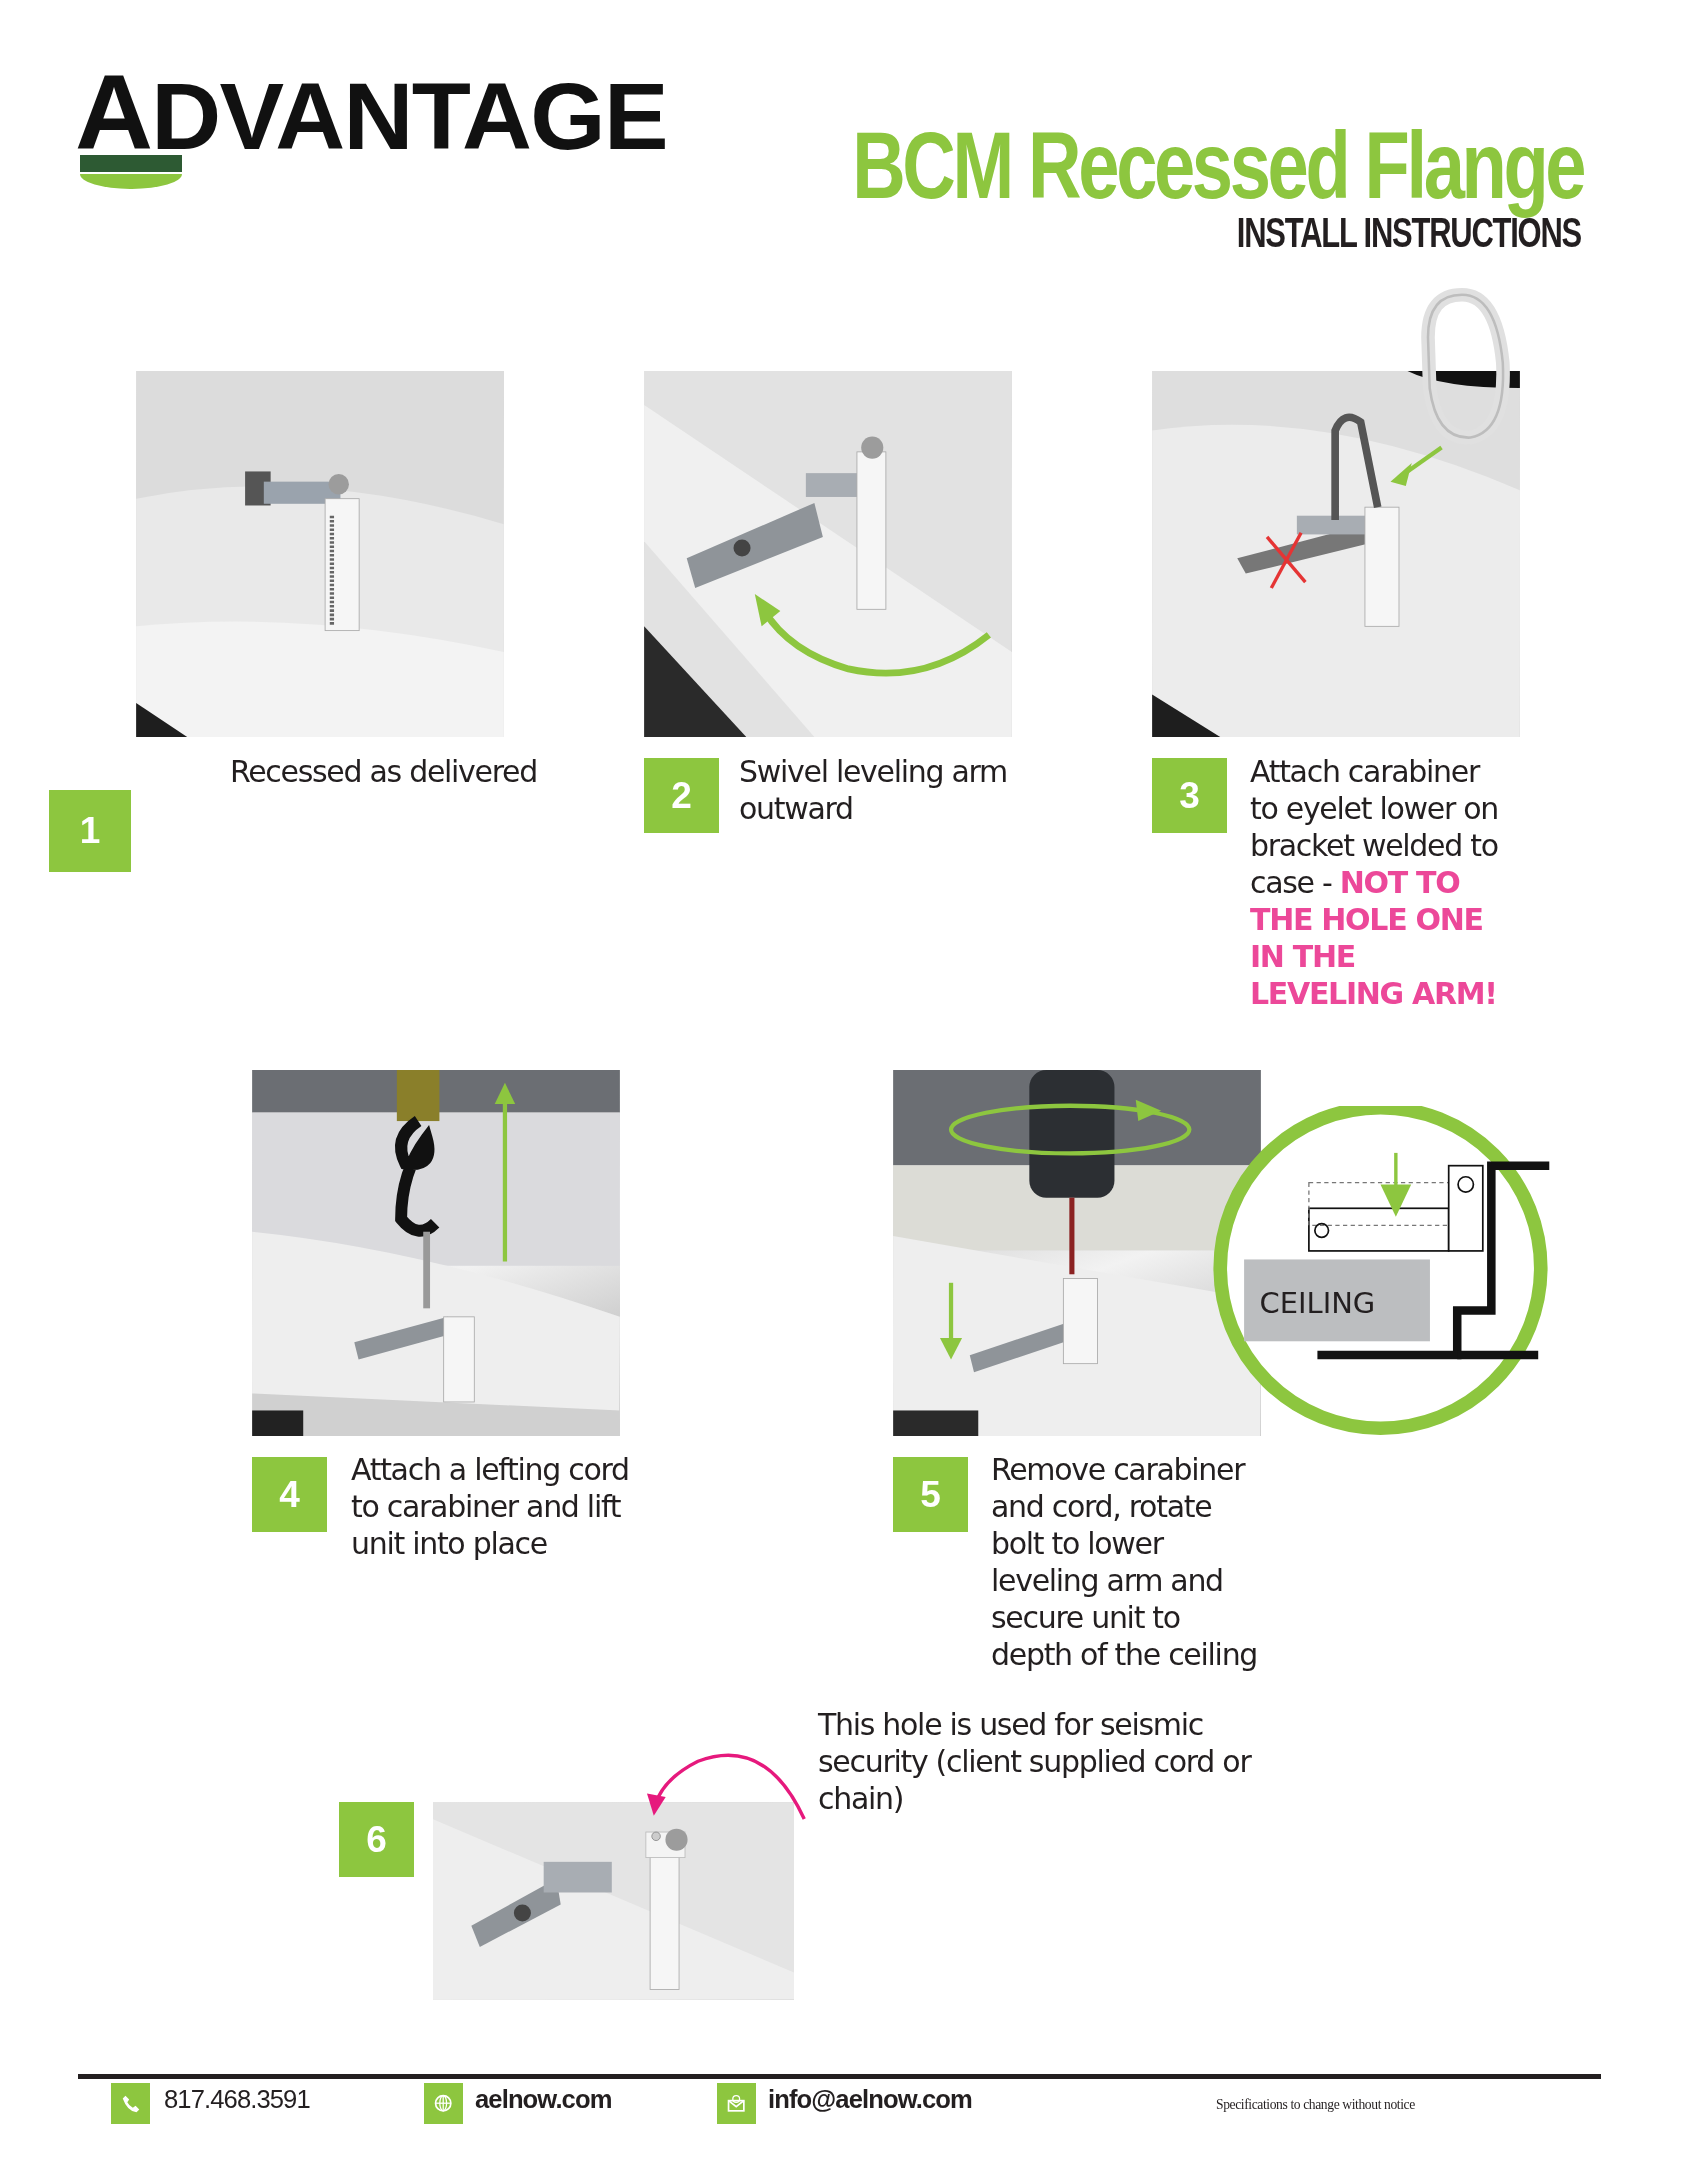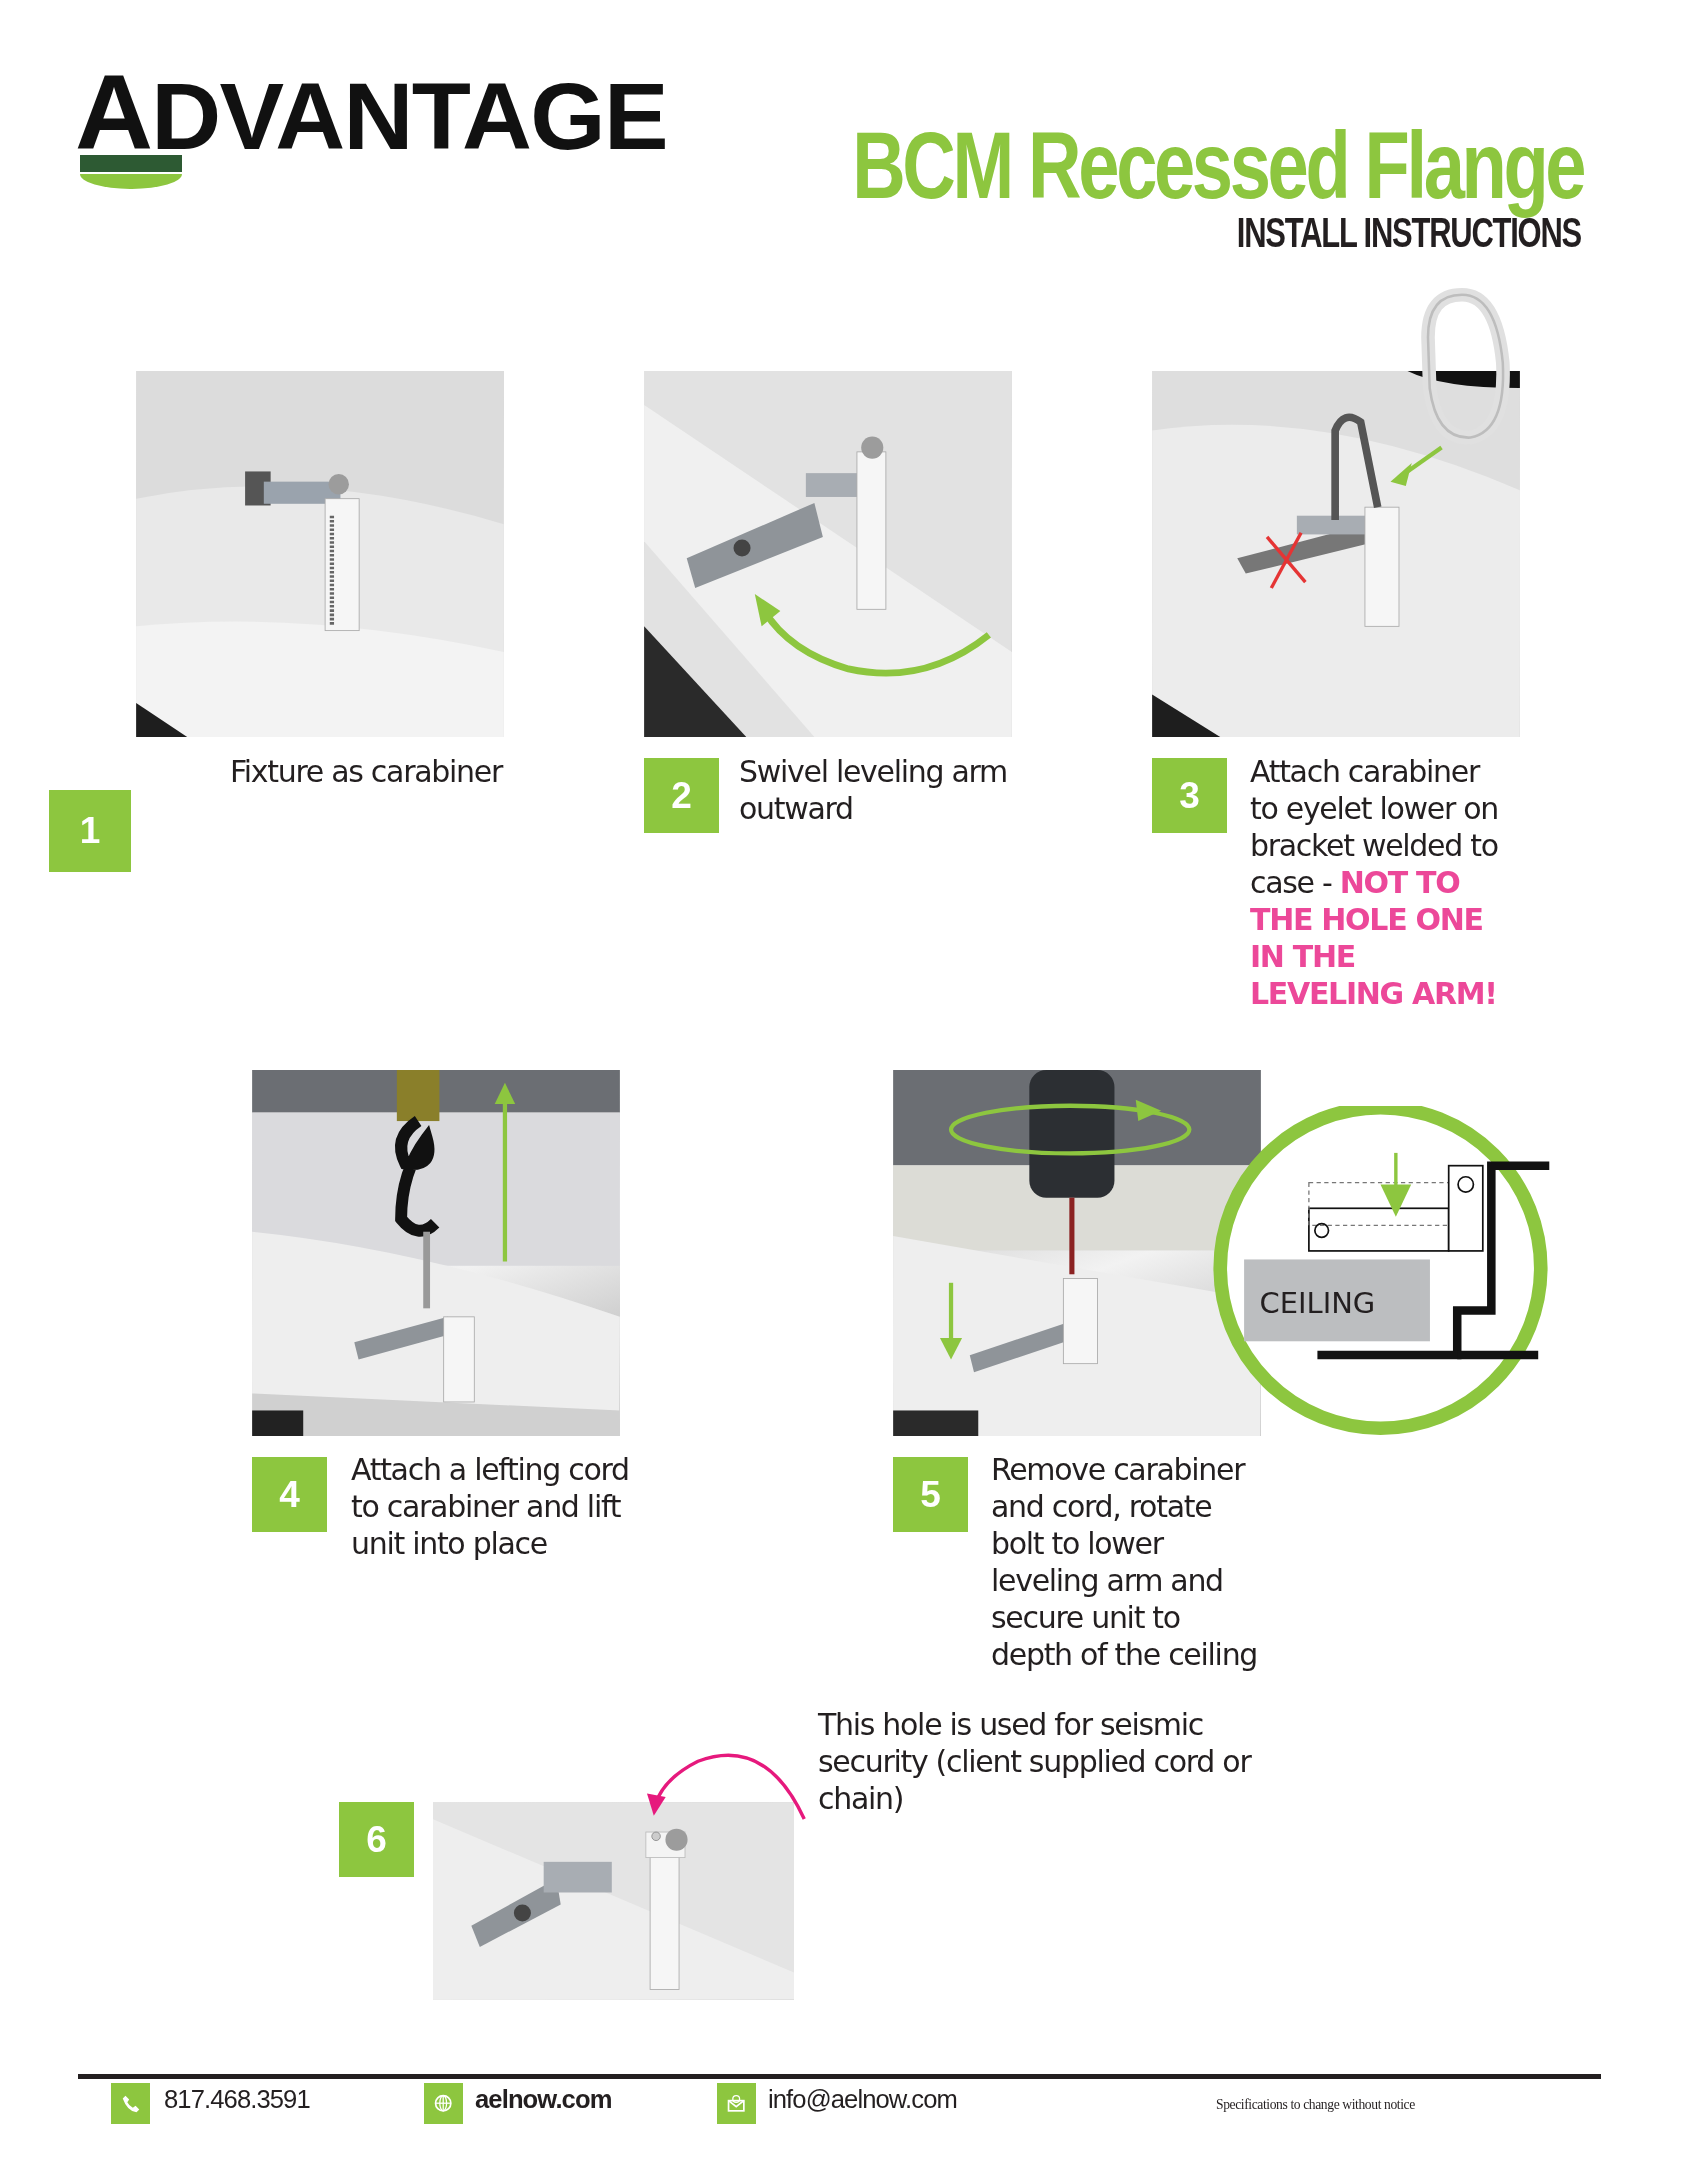--- a/index.html
+++ b/index.html
@@ -51,21 +51,21 @@
     <path d="M0 150 Q200 110 432 180 L432 430 L0 430Z" fill="#e9e9e9"></path>
     <path d="M0 300 Q200 280 432 330 L432 430 L0 430Z" fill="#f3f3f3"></path>
     <path d="M0 390 L60 430 L0 430Z" fill="#1e1e1e"></path>
     <rect x="128" y="118" width="30" height="40" fill="#555"></rect>
     <rect x="150" y="130" width="90" height="26" fill="#9aa3ad"></rect>
     <rect x="222" y="150" width="40" height="155" fill="#f6f6f6" stroke="#aaa"></rect>
     <circle cx="238" cy="133" r="12" fill="#9c9c9c"></circle>
     <line x1="230" y1="170" x2="230" y2="300" stroke="#666" stroke-width="5" stroke-dasharray="3 2"></line>
   </svg>
 </div>
-<div class="abs stext" style="left:230px;top:753px;">Fixture as carabiner</div>
+<div class="abs stext" style="left:230px;top:753px;">Recessed as delivered</div>
 <div class="abs num" style="left:49px;top:790px;width:82px;height:82px;">1</div>
 
 <div class="abs photo" style="left:644px;top:371px;width:368px;height:366px;">
   <svg viewBox="0 0 432 430">
     <rect x="0" y="0" width="432" height="430" fill="#e2e2e2"></rect>
     <path d="M0 40 L432 330 L432 430 L200 430 L0 200Z" fill="#f0f0f0"></path>
     <path d="M0 300 L120 430 L0 430Z" fill="#2a2a2a"></path>
     <polygon points="50,220 200,155 210,195 60,255" fill="#8f9499"></polygon>
     <circle cx="115" cy="208" r="10" fill="#444"></circle>
     <rect x="190" y="120" width="80" height="28" fill="#a8adb3"></rect>
@@ -201,16 +201,16 @@
 </div>
 <div class="abs ftext" style="left:475px;top:2085px;font-weight:700;">aelnow.com</div>
 
 <div class="abs ficon" style="left:717px;top:2083px;">
   <svg viewBox="0 0 24 24" width="20.4" height="20.4">
       <rect x="3" y="9" width="18" height="12" fill="none" stroke="#fff" stroke-width="2"></rect>
       <polyline points="3,9 12,16 21,9" fill="none" stroke="#fff" stroke-width="2"></polyline>
       <circle cx="12" cy="7" r="4" fill="none" stroke="#fff" stroke-width="1.5"></circle>
     </svg>
 </div>
-<div class="abs ftext" style="left:768px;top:2085px;">info@aelnow.com</div>
+<div class="abs ftext" style="left:768px;top:2085px;font-weight:bold;">info@aelnow.com</div>
 
 <div class="abs fnote" style="left:1216px;top:2097px;font-family:Liberation Serif, serif;">Specifications to change without notice</div>
 
 
 </body></html>

